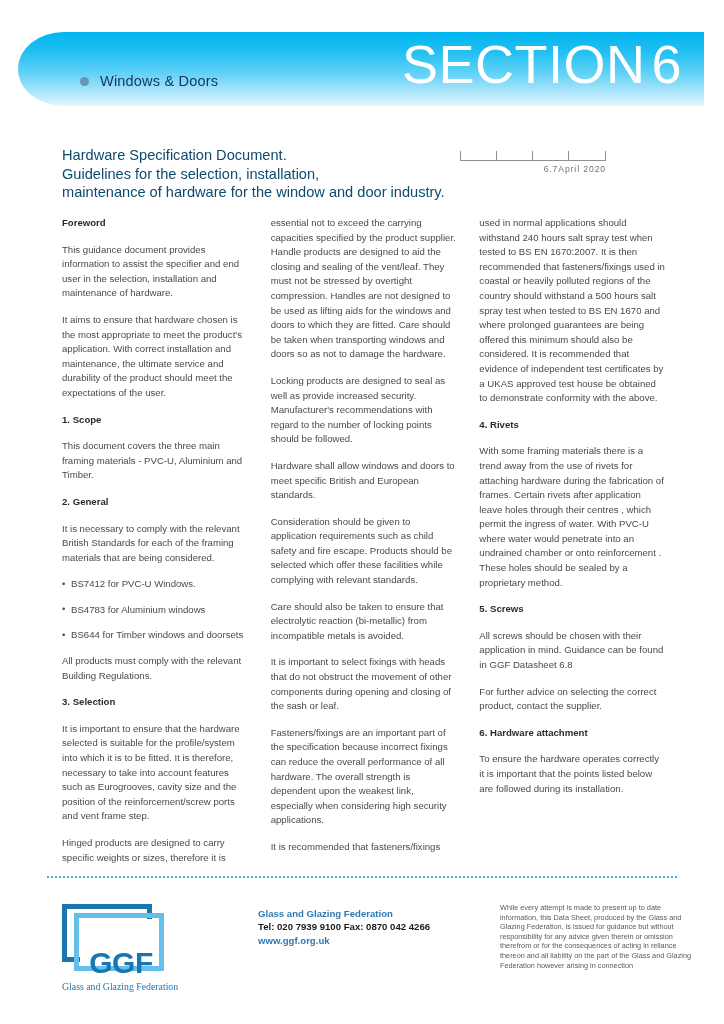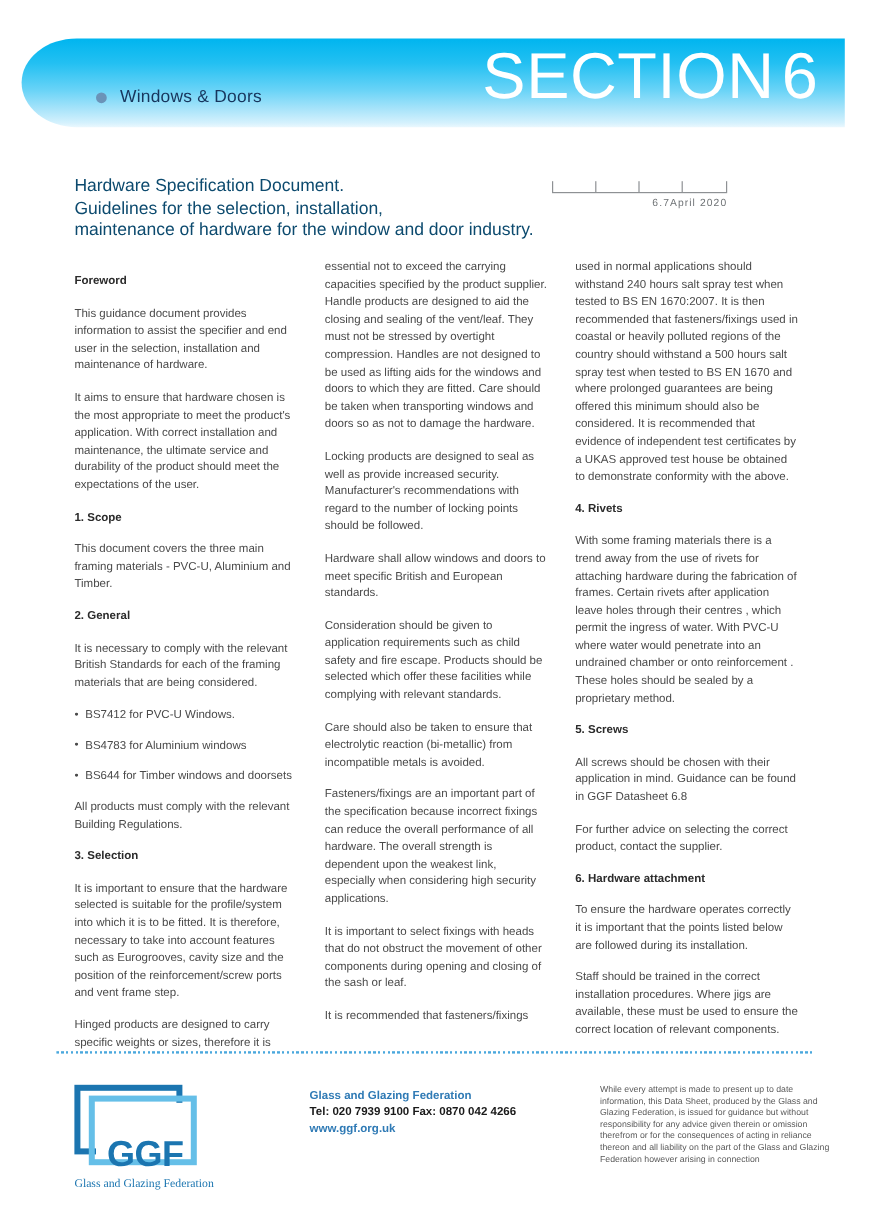--- a/index.html
+++ b/index.html
@@ -121,21 +121,20 @@
     margin: 0 0 12px 0;
     font-size: 9.6px;
     line-height: 14.6px;
     color: #4a4a4a;
     text-align: left;
   }
   .col p.heading {
     color: #2b2b2b;
     font-weight: bold;
     margin-bottom: 12px;
-    margin-top: 12px;
   }
   .col p.bullet {
     padding-left: 9px;
     position: relative;
     margin-bottom: 11px;
   }
   .col p.bullet::before {
     content: "\2022";
     position: absolute;
     left: 0;
@@ -305,34 +304,33 @@
       <p class="heading">3.  Selection</p>
       <p>It is important to ensure that the hardware selected is suitable for the profile/system into which it is to be fitted. It is therefore, necessary to take into account features such as Eurogrooves, cavity size and the position of the reinforcement/screw ports and vent frame step.</p>
       <p>Hinged products are designed to carry specific weights or sizes, therefore it is</p>
     </div>
   <div class="col">
       <p>essential not to exceed the carrying capacities specified by the product supplier. Handle products are designed to aid the closing and sealing of the vent/leaf. They must not be stressed by overtight compression. Handles are not designed to be used as lifting aids for the windows and doors to which they are fitted. Care should be taken when transporting windows and doors so as not to damage the hardware.</p>
       <p>Locking products are designed to seal as well as provide increased security. Manufacturer's recommendations with regard to the number of locking points should be followed.</p>
       <p>Hardware shall allow windows and doors to meet specific British and European standards.</p>
       <p>Consideration should be given to application requirements such as child safety and fire escape. Products should be selected which offer these facilities while complying with relevant standards.</p>
       <p>Care should also be taken to ensure that electrolytic reaction (bi-metallic) from incompatible metals is avoided.</p>
+      <p>It is important to select fixings with heads that do not obstruct the movement of other components during opening and closing of the sash or leaf.</p>
       <p>Fasteners/fixings are an important part of the specification because incorrect fixings can reduce the overall performance of all hardware. The overall strength is dependent upon the weakest link, especially when considering high security applications.</p>
-      <p>It is important to select fixings with heads that do not obstruct the movement of other components during opening and closing of the sash or leaf.</p>
       <p>It is recommended that fasteners/fixings</p>
     </div>
   <div class="col">
       <p>used in normal applications should withstand 240 hours salt spray test when tested to BS EN 1670:2007. It is then recommended that fasteners/fixings used in coastal or heavily polluted regions of the country should withstand a 500 hours salt spray test when tested to BS EN 1670 and where prolonged guarantees are being offered this minimum should also be considered. It is recommended that evidence of independent test certificates by a UKAS approved test house be obtained to demonstrate conformity with the above.</p>
       <p class="heading">4.  Rivets</p>
       <p>With some framing materials there is a trend away from the use of rivets for attaching hardware during the fabrication of frames. Certain rivets after application leave holes through their centres , which permit the ingress of water. With PVC-U where water would penetrate into an undrained chamber or onto reinforcement . These holes should be sealed by a proprietary method.</p>
       <p class="heading">5.  Screws</p>
       <p>All screws should be chosen with their application in mind. Guidance can be found in GGF Datasheet 6.8</p>
       <p>For further advice on selecting the correct product, contact the supplier.</p>
       <p class="heading">6. Hardware attachment</p>
       <p>To ensure the hardware operates correctly it is important that the points listed below are followed during its installation.</p>
-      <p>Staff should be trained in the correct installation procedures. Where jigs are available, these must be used to ensure the correct location of relevant components.</p>
     </div>
 </div>
 
 <div class="divider"></div>
 
 <div class="footer">
   <div class="logo-wrap">
     <div class="logo-mark">
       <span class="logo-sq-back"></span>
       <span class="logo-sq-front"></span>

